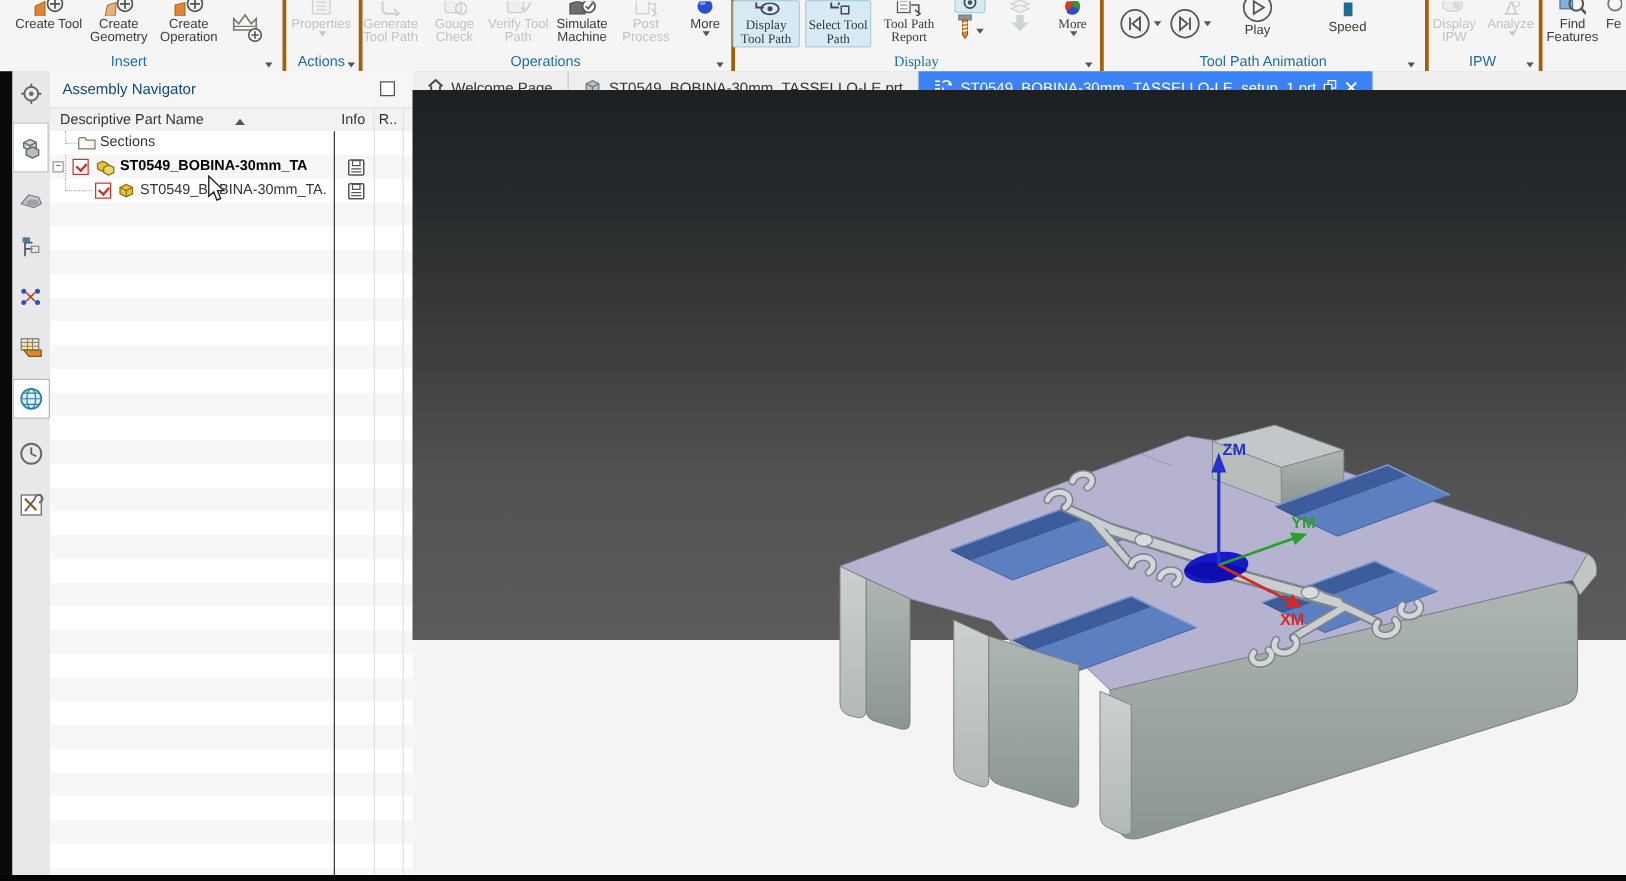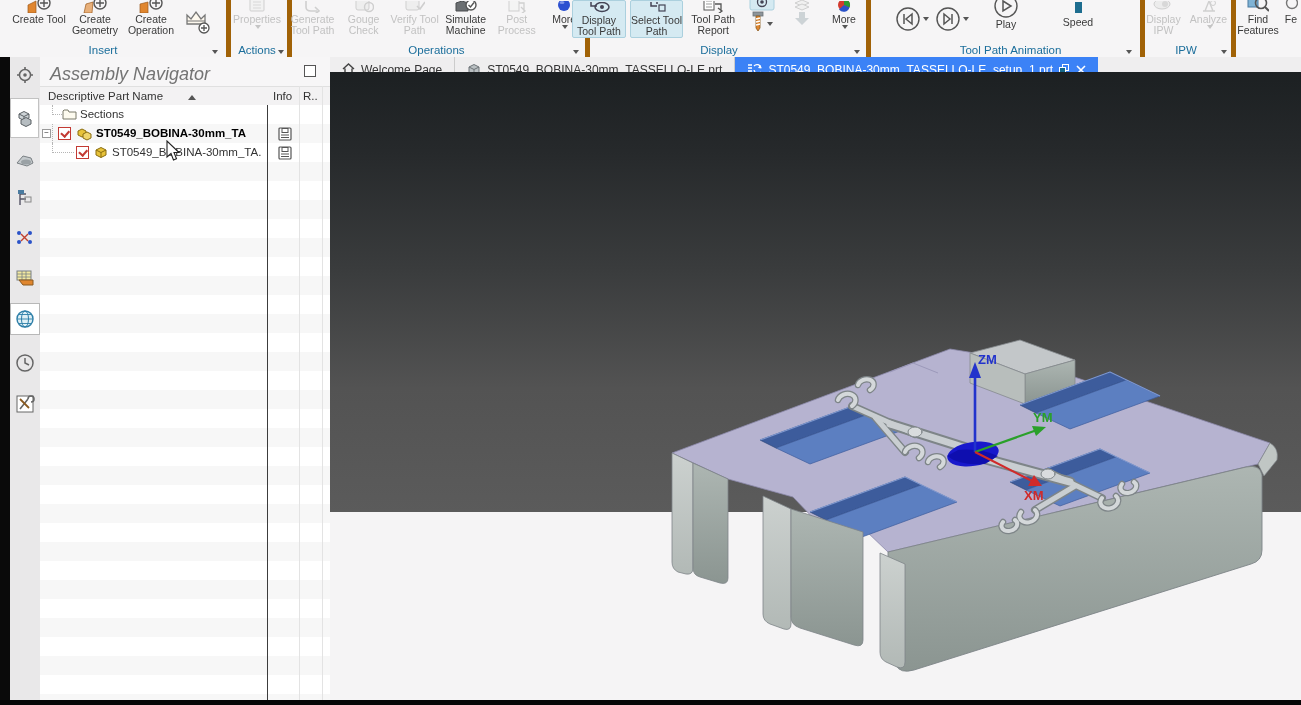--- a/index.html
+++ b/index.html
@@ -1,21 +1,21 @@
 <!DOCTYPE html>
 <html><head>
 <meta charset="utf-8">
 <style>
   html,body{margin:0;padding:0;}
   body{width:1301px;height:705px;position:relative;overflow:hidden;
        font-family:"Liberation Sans",sans-serif;background:#f5f4f5;
        -webkit-font-smoothing:antialiased;}
   
   #ribbon{position:absolute;left:0;top:0;width:1301px;height:57px;background:#f6f5f6;border-bottom:1px solid #d6d6d6;}
-  .rgroup{position:absolute;top:0;height:57px;border-right:5px solid #a16207;}
+  .rgroup{position:absolute;top:0;height:57px;border-right:3px solid #a16207;}
   .ritems{position:absolute;top:0;left:0;right:0;height:41px;display:flex;align-items:flex-start;justify-content:center;gap:2px;}
   .rbtn{display:flex;flex-direction:column;align-items:center;width:54px;padding-top:0;cursor:pointer;}
   .rbtn.narrow{width:46px;}
   .rbtn .ic{height:13px;overflow:hidden;display:flex;align-items:flex-end;}
   .rbtn .lb{font-size:10.5px;line-height:11px;color:#3a3a3a;text-align:center;white-space:pre-line;margin-top:1px;}
   .rbtn.disabled .lb{color:#c2c2c2;}
   .rbtn.hl{background:#d5eaf2;border:1px solid #abd0de;border-radius:2px;}
   .glabel{position:absolute;bottom:1px;left:0;right:0;text-align:center;font-size:11.5px;color:#1b6e9b;}
   .gcaret{position:absolute;bottom:3px;width:0;height:0;border-left:3.5px solid transparent;border-right:3.5px solid transparent;border-top:4px solid #555;}
   .caret{display:inline-block;width:0;height:0;border-left:3.5px solid transparent;border-right:3.5px solid transparent;border-top:4px solid #555;margin-left:2px;vertical-align:middle;}
@@ -27,21 +27,21 @@
   .tab.active{background:#3b82f6;color:#fff;border-right:none;}
   #vpblue{position:absolute;left:330px;top:82px;width:971px;height:2px;background:#2f86ba;}
   
   #leftblack{position:absolute;left:0;top:57px;width:10px;height:648px;background:#0a0a0a;}
   #sidebar{position:absolute;left:10px;top:57px;width:30px;height:643px;background:#e9e8e9;border-right:1px solid #d0d0d0;}
   .sbicon{position:absolute;left:2px;width:26px;height:26px;display:flex;align-items:center;justify-content:center;cursor:pointer;}
   .sbsel{position:absolute;left:0px;width:29px;height:40px;background:#ffffff;border:1px solid #c2c2c2;box-sizing:border-box;}
   
   #panel{position:absolute;left:40px;top:57px;width:290px;height:643px;background:#ffffff;}
   #paneltitle{position:absolute;left:0;top:0;width:100%;height:29px;background:#f7f6f7;}
-  #paneltitle .t{position:absolute;left:10px;top:7px;font-size:18px;color:#737373;font-style:italic;}
+  #paneltitle .t{position:absolute;left:10px;top:7px;font-size:12px;color:#0c4a6e;}
   #panelsquare{position:absolute;right:14px;top:8px;width:12px;height:12px;border:1.5px solid #555;box-sizing:border-box;cursor:pointer;background:#fff;}
   #panelhdr{position:absolute;left:0;top:29px;width:100%;height:19px;background:#f3f2f3;border-top:1px solid #e0e0e0;border-bottom:1px solid #d5d5d5;font-size:11.5px;color:#333;}
   #panelhdr .h1{position:absolute;left:8px;top:3px;}
   #panelhdr .sort{position:absolute;left:148px;top:8px;width:0;height:0;border-left:4px solid transparent;border-right:4px solid transparent;border-bottom:5px solid #555;}
   #panelhdr .h2{position:absolute;left:233px;top:3px;}
   #panelhdr .h3{position:absolute;left:263px;top:3px;}
   #rows{position:absolute;left:0;top:48px;width:100%;height:595px;
         background:repeating-linear-gradient(#ffffff 0 19px,#f7f7f7 19px 38px);}
   .colline-dark{position:absolute;left:227px;top:48px;width:1px;height:595px;background:#3c3c3c;}
   .colline{position:absolute;top:29px;width:1px;height:614px;background:#e3e3e3;}
@@ -185,21 +185,21 @@
             </svg>
           </div>
         <div class="lb">More</div>
         <span class="caret"></span>
       </div>
     </div>
     <div class="glabel">Operations</div>
     <div class="gcaret" style="right:6px;"></div>
   </div>
 
-  <div class="rgroup" style="left:572px;width:294px;">
+  <div class="rgroup" style="left:586px;width:294px;font-family:Liberation Serif, serif;">
     <div class="ritems" style="gap:4px;">
       <div class="rbtn hl">
         <div class="ic">
             <svg width="22" height="12" viewBox="0 0 22 12">
               <path d="M3,-2 L3,4 L9,4" fill="none" stroke="#445" stroke-width="1.5"></path>
               <ellipse cx="14" cy="5" rx="7" ry="4.5" fill="none" stroke="#445" stroke-width="1.5"></ellipse>
               <circle cx="14" cy="5" r="2" fill="#445"></circle>
             </svg>
           </div>
         <div class="lb">Display Tool Path</div>

